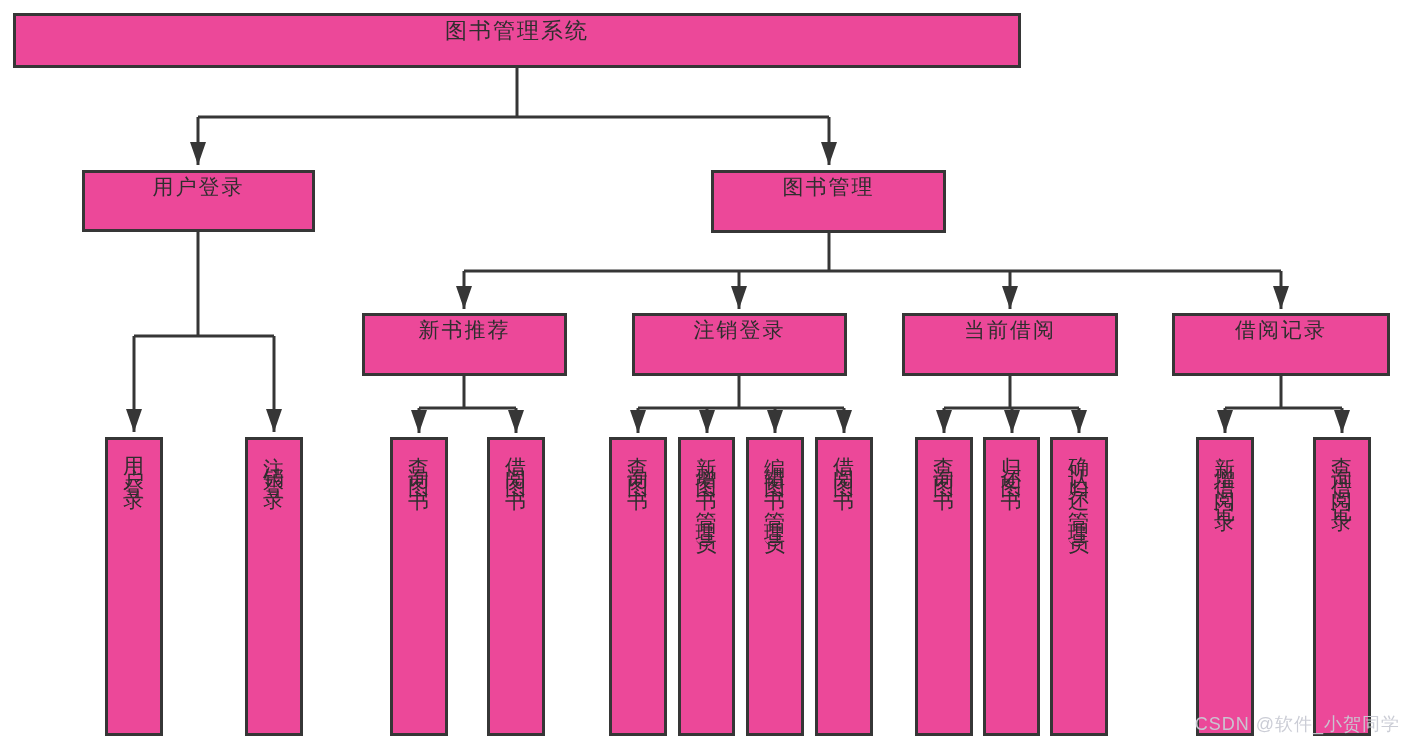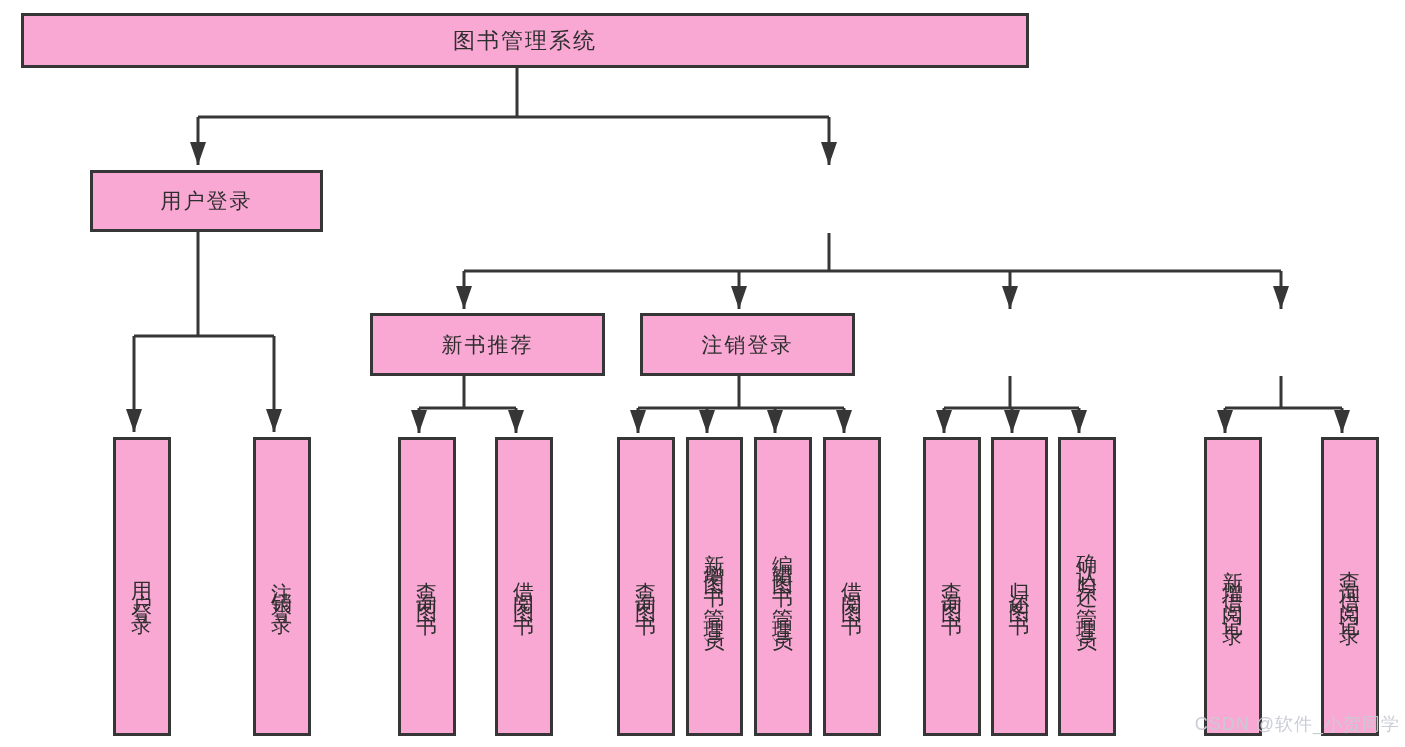--- a/index.html
+++ b/index.html
@@ -7,28 +7,26 @@
     position:relative;
     width:1405px;height:747px;
     background:#ffffff;
     font-family:"Liberation Sans","DejaVu Sans",sans-serif;
     overflow:hidden;
   }
   .wires{position:absolute;left:0;top:0;z-index:1;}
   .node{
     position:absolute;
     box-sizing:border-box;
-    background:#f9a8d4;
+    background:#ec4899;
     border:3px solid #363636;
     display:flex;
-    align-items:center;
     justify-content:center;
     z-index:2;
     color:#2e2e2e;
-    margin-left:8px;
   }
   .hnode span{
     font-size:21px;
     letter-spacing:2px;
     color:#2e2e2e;
     white-space:nowrap;
   }
   .root span{font-size:22px;}
   .vnode span{
     writing-mode:vertical-rl;
@@ -105,26 +103,35 @@
     </g>
   </svg>
 
   <div class="node hnode root" style="left:13px;top:13px;width:1008px;height:55px">
     <span>图书管理系统</span>
   </div>
 
   <div class="node hnode" style="left:82px;top:170px;width:233px;height:62px">
     <span>用户登录</span>
   </div>
+  <div class="node hnode" style="left:711px;top:170px;width:235px;height:63px">
+    <span>图书管理</span>
+  </div>
 
-  <div class="node hnode" style="left:362px;top:313px;width:235px;height:63px">
+  <div class="node hnode" style="left:362px;top:313px;width:205px;height:63px">
     <span>新书推荐</span>
   </div>
   <div class="node hnode" style="left:632px;top:313px;width:215px;height:63px">
     <span>注销登录</span>
+  </div>
+  <div class="node hnode" style="left:902px;top:313px;width:216px;height:63px">
+    <span>当前借阅</span>
+  </div>
+  <div class="node hnode" style="left:1172px;top:313px;width:218px;height:63px">
+    <span>借阅记录</span>
   </div>
 
   <div class="node vnode" style="left:105px;top:437px;width:58px;height:299px">
     <span>用户登录</span>
   </div>
   <div class="node vnode" style="left:245px;top:437px;width:58px;height:299px">
     <span>注销登录</span>
   </div>
 
   <div class="node vnode" style="left:390px;top:437px;width:58px;height:299px">

